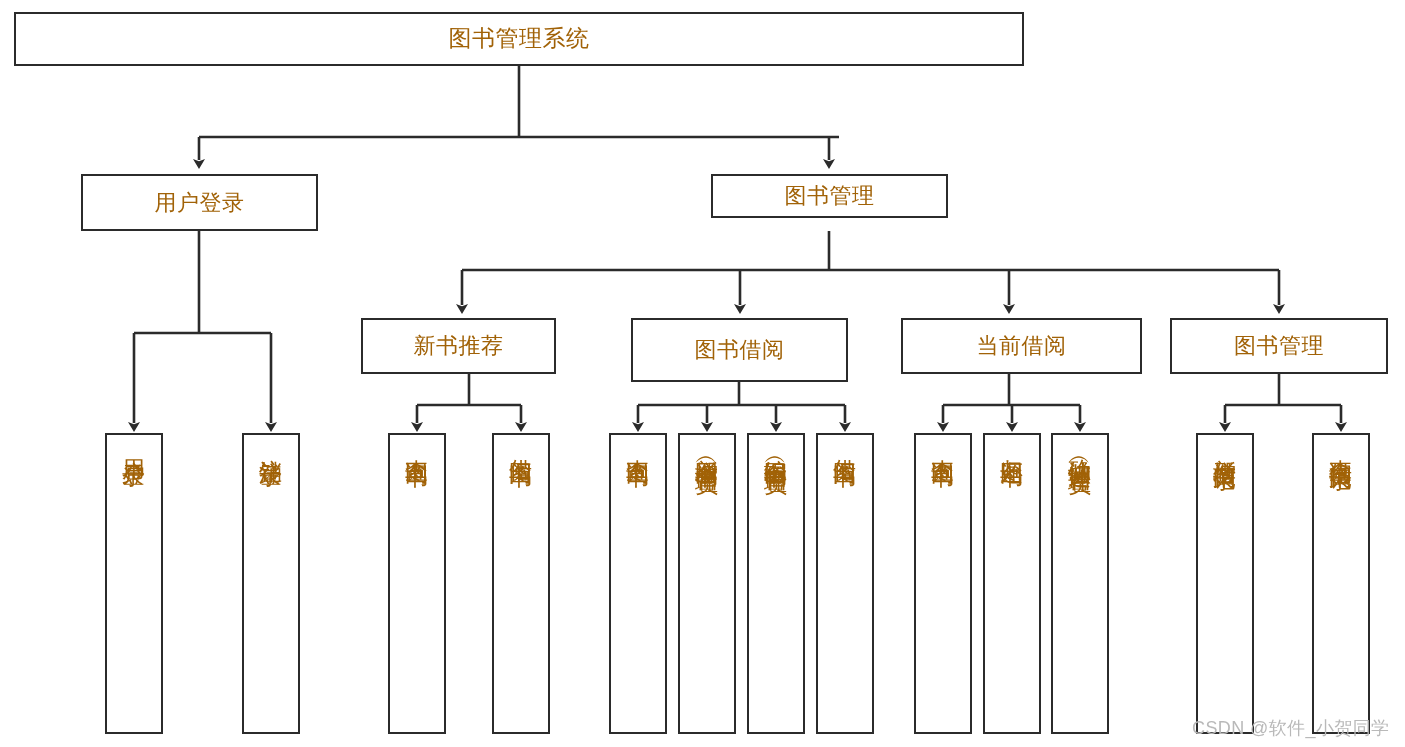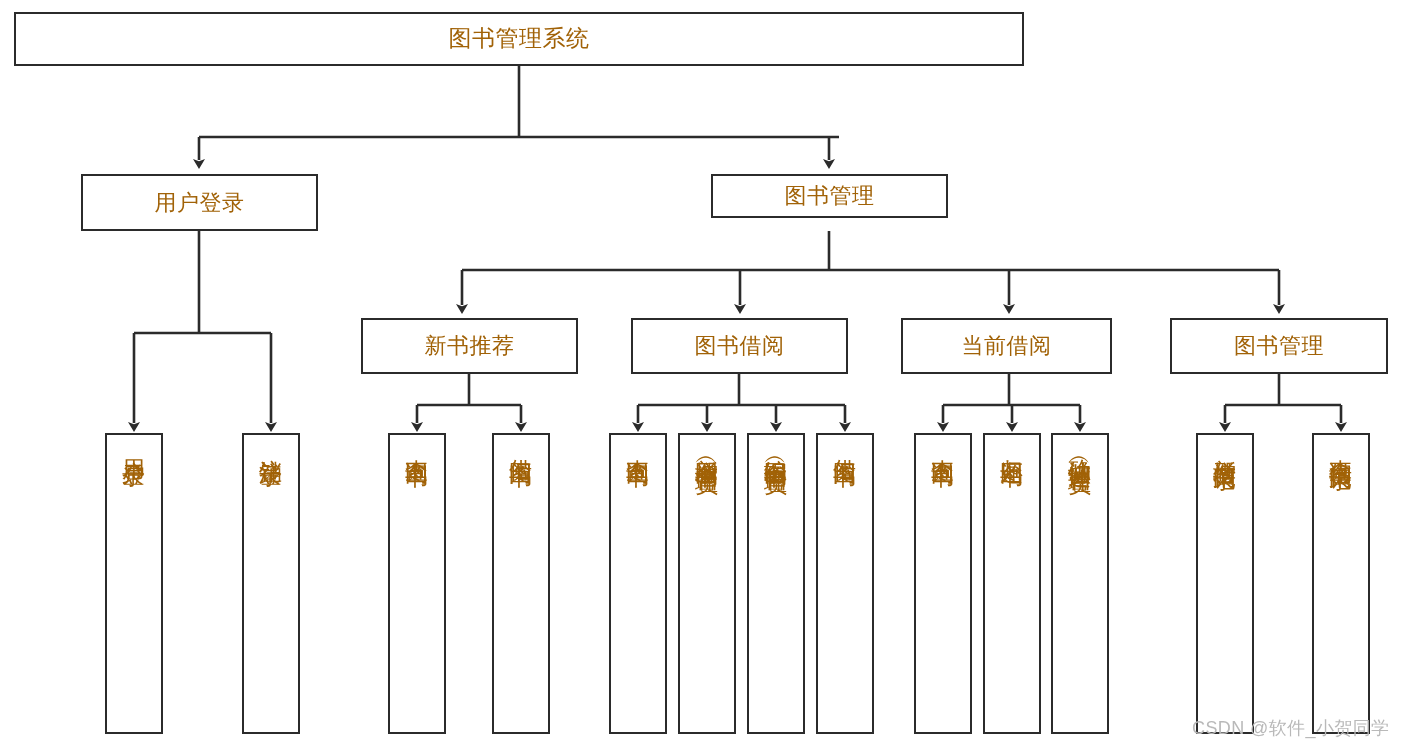--- a/index.html
+++ b/index.html
@@ -129,27 +129,27 @@
     <span class="lbl">图书管理系统</span>
   </div>
 
   <div class="node horiz" style="left:81px; top:174px; width:237px; height:57px;">
     <span class="lbl">用户登录</span>
   </div>
   <div class="node horiz" style="left:711px; top:174px; width:237px; height:44px;">
     <span class="lbl">图书管理</span>
   </div>
 
-  <div class="node horiz" style="left:361px; top:318px; width:217px; height:56px;">
+  <div class="node horiz" style="left:361px; top:318px; width:195px; height:56px;">
     <span class="lbl">新书推荐</span>
   </div>
-  <div class="node horiz" style="left:631px; top:318px; width:217px; height:56px;">
+  <div class="node horiz" style="left:631px; top:318px; width:217px; height:64px;">
     <span class="lbl">图书借阅</span>
   </div>
-  <div class="node horiz" style="left:901px; top:318px; width:211px; height:56px;">
+  <div class="node horiz" style="left:901px; top:318px; width:241px; height:56px;">
     <span class="lbl">当前借阅</span>
   </div>
   <div class="node horiz" style="left:1170px; top:318px; width:218px; height:56px;">
     <span class="lbl">图书管理</span>
   </div>
 
   <div class="node vert" style="left:105px; top:433px; width:58px; height:301px;">
     <span class="lbl">用户登录</span>
   </div>
   <div class="node vert" style="left:242px; top:433px; width:58px; height:301px;">

